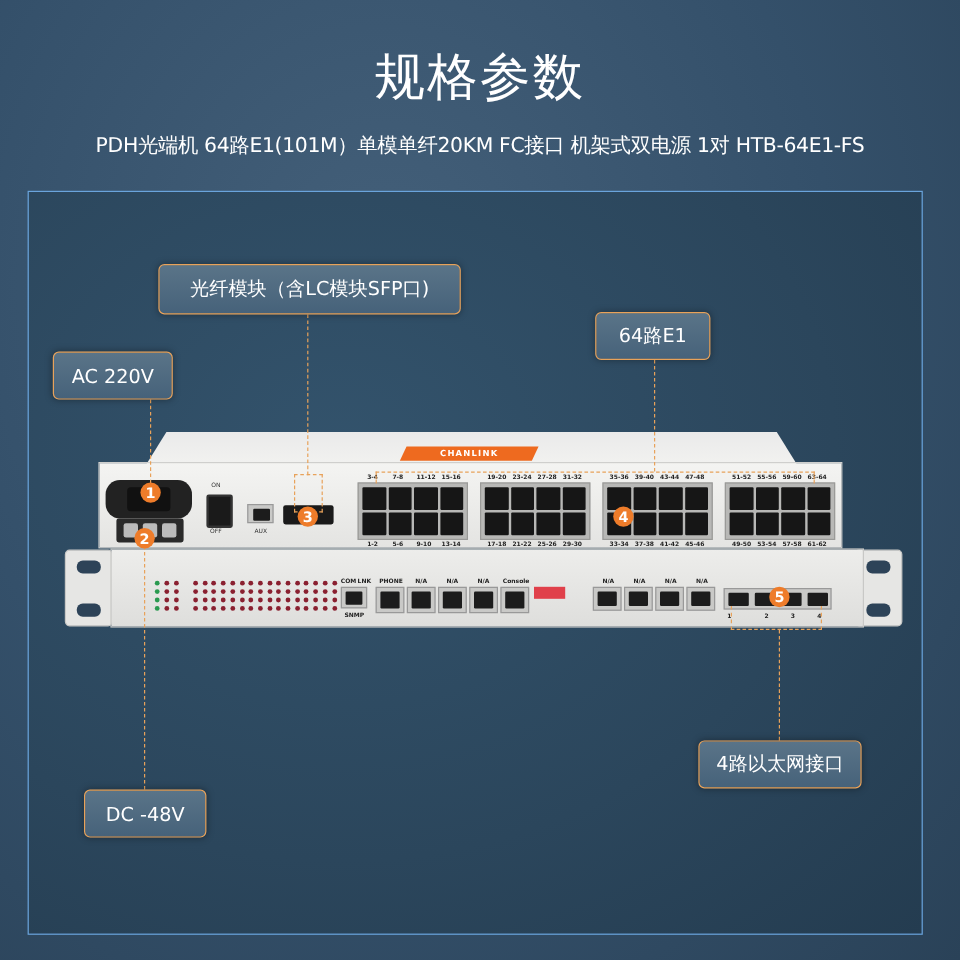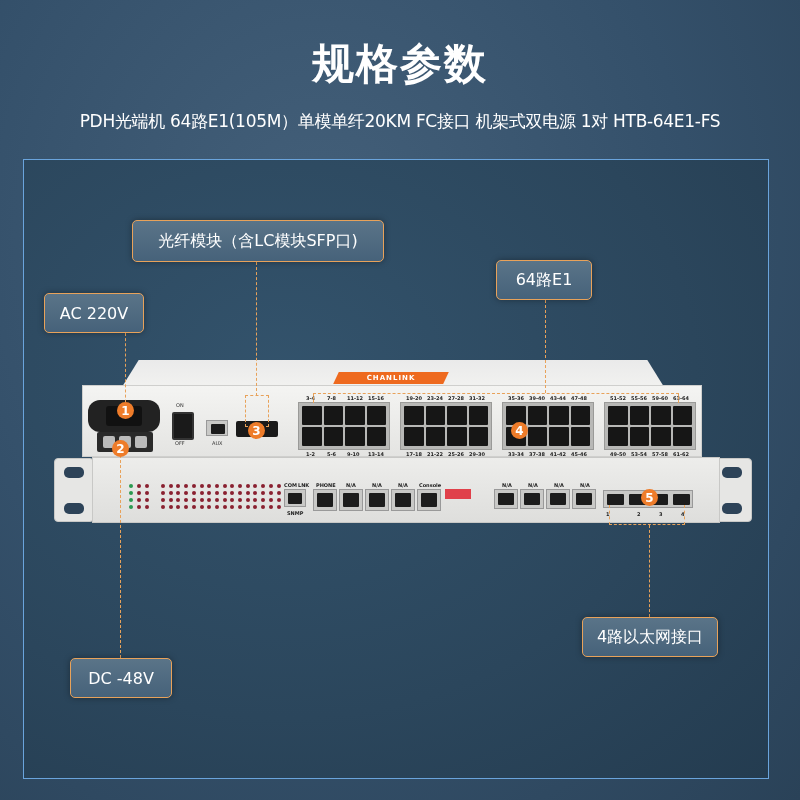--- a/index.html
+++ b/index.html
@@ -1,19 +1,19 @@
 <!DOCTYPE html>
 <html><head>
 <meta charset="utf-8">
 <style>
   html,body{margin:0;padding:0;}
   body{width:800px;height:800px;overflow:hidden;position:relative;
     background:radial-gradient(ellipse at 40% 30%,#44607a 0%,#34506a 55%,#2a4258 100%);
     font-family:"DejaVu Sans","Liberation Sans",sans-serif;color:#fff;}
-  .title{position:absolute;left:0;right:0;top:36px;text-align:center;font-size:42px;font-weight:bold;letter-spacing:2px;}
+  .title{position:absolute;left:0;right:0;top:36px;text-align:center;font-size:42px;font-weight:normal;letter-spacing:2px;}
   .subtitle{position:absolute;left:0;right:0;top:110px;text-align:center;font-size:17px;white-space:nowrap;letter-spacing:-0.3px;}
   .frame{position:absolute;left:23px;top:159px;width:746px;height:620px;border:1.5px solid #6aa4dc;
     background:radial-gradient(ellipse at 35% 35%,#33536c 0%,#2b465c 60%,#243c50 100%);box-sizing:border-box;}
   .callout{position:absolute;border:1.5px solid #e8a25a;border-radius:5px;
     background:linear-gradient(180deg,#5a7488 0%,#46627a 100%);box-shadow:0 0 6px rgba(0,0,0,.35);
     color:#fff;font-size:16px;display:flex;align-items:center;justify-content:center;box-sizing:border-box;white-space:nowrap;}
   .vline{position:absolute;width:0;border-left:1.5px dashed #e8a25a;}
   .hline{position:absolute;height:0;border-top:1.5px dashed #e8a25a;}
   .dbox{position:absolute;border:1.5px dashed #e8a25a;box-sizing:border-box;}
   .badge{position:absolute;width:17px;height:17px;border-radius:50%;background:#ee7c2a;color:#fff;font-size:12px;font-weight:bold;
@@ -41,21 +41,21 @@
   .plbl{position:absolute;font-size:5px;color:#222;font-weight:bold;white-space:nowrap;}
   .led{position:absolute;width:4px;height:4px;border-radius:50%;}
   .logo{position:absolute;left:336px;top:372px;width:110px;height:12px;background:#ee6a1f;transform:skewX(-25deg);}
   .logo span{display:block;transform:skewX(25deg);font-size:7px;color:#fff;text-align:center;line-height:12px;font-weight:bold;letter-spacing:1px;}
   .dip{position:absolute;left:445px;top:489px;width:26px;height:10px;background:#e0404a;}
 </style>
 </head>
 <body>
 
 <div class="title">规格参数</div>
-<div class="subtitle">PDH光端机 64路E1(105M）单模单纤20KM FC接口 机架式双电源 1对 HTB-64E1-FS</div>
+<div class="subtitle">PDH光端机 64路E1(101M）单模单纤20KM FC接口 机架式双电源 1对 HTB-64E1-FS</div>
 
 <div class="frame"></div>
 
 <div>
   <div class="ear" style="left:54px;">
     <div class="hole" style="top:8px;"></div>
       <div class="hole" style="top:44px;"></div>
   </div>
   <div class="ear" style="left:712px;">
     <div class="hole" style="top:8px;"></div>

